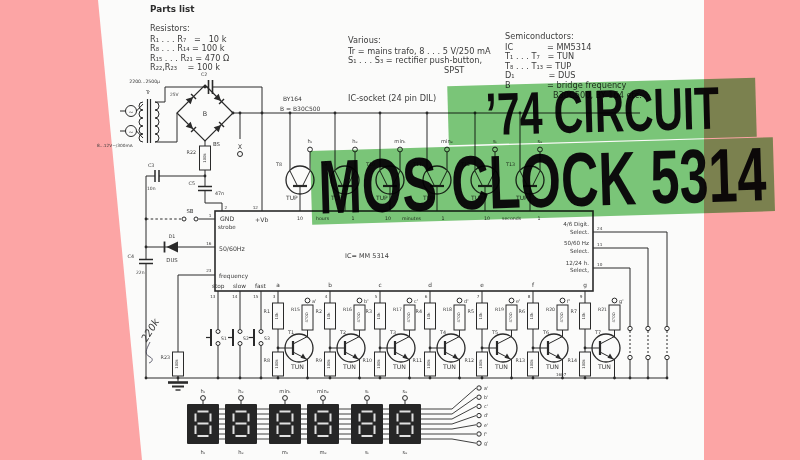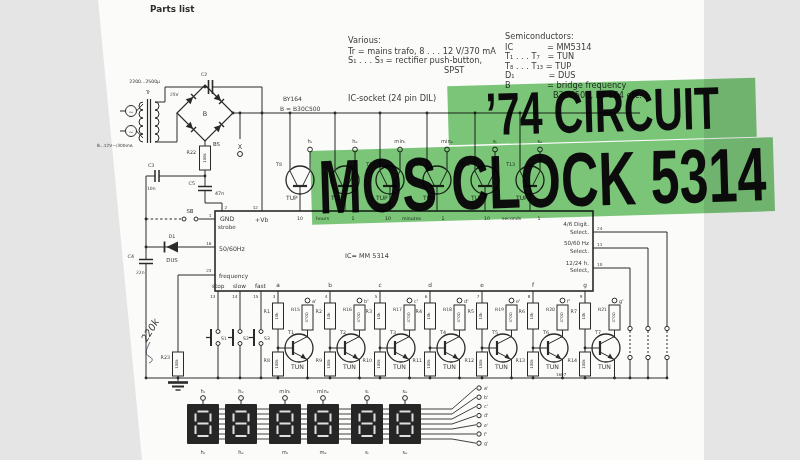--- a/index.html
+++ b/index.html
@@ -17,25 +17,26 @@
   .banner{position:absolute;mix-blend-mode:multiply;display:flex;align-items:center;justify-content:center;}
   .banner-text{font-family:"Liberation Sans",sans-serif;font-weight:700;color:#0c0c0c;white-space:nowrap;letter-spacing:0;}
   #banner1{left:448px;top:82px;width:308px;height:59px;transform:rotate(-1.6deg);}
   #banner2{left:311px;top:144px;width:463px;height:74px;transform:rotate(-1.7deg);}
   #banner1 .banner-text{font-size:40px;transform:scale(1.02,1.5);}
   #banner2 .banner-text{font-size:50px;transform:scale(1.04,1.52);}
 </style>
 </head>
 <body>
 
-<div id="stage" style="background: #e5e5e5;">
+<div id="stage" style="background: #fca5a5;">
   <div id="paper" style="background: rgb(251, 251, 250);"></div>
 
   <div id="parts-title" class="plist">Parts list</div>
-  <div id="col-various" class="plist" style="left:348px;top:36px;"><div class="pl-head">Various:</div><div>Tr = mains trafo, 8 . . . 12 V/370 mA</div><div>S₁ . . . S₃ = rectifier push-button,</div><div class="pl-indent">SPST</div><div class="pl-gap">IC-socket (24 pin DIL)</div></div>
+  <div id="col-resistors" class="plist" style="left:150px;top:24px;"><div class="pl-head">Resistors:</div><div>R₁ . . . R₇   =   10 k</div><div>R₈ . . . R₁₄ = 100 k</div><div>R₁₅ . . . R₂₁ = 470 Ω</div><div>R₂₂,R₂₃    = 100 k</div></div>
+  <div id="col-various" class="plist" style="left:348px;top:36px;"><div class="pl-head">Various:</div><div>Tr = mains trafo, 8 . . . 5 V/250 mA</div><div>S₁ . . . S₃ = rectifier push-button,</div><div class="pl-indent">SPST</div><div class="pl-gap">IC-socket (24 pin DIL)</div></div>
   <div id="col-semiconductors" class="plist" style="left:505px;top:32px;"><div class="pl-head">Semiconductors:</div><div>IC             = MM5314</div><div>T₁ . . . T₇   = TUN</div><div>T₈ . . . T₁₃ = TUP</div><div>D₁             = DUS</div><div>B              = bridge frequency</div><div class="pl-indent2">B30C500, BY 164 etc.</div></div>
 
   <svg id="schsvg" width="800" height="460" viewBox="0 0 800 460">
       <path d="M120 111 H125.5" fill="none" stroke="#2a2a2a" stroke-width="1"></path>
       <path d="M120 131 H125.5" fill="none" stroke="#2a2a2a" stroke-width="1"></path>
       <circle cx="131" cy="111" r="5.5" fill="#fbfbfa" stroke="#2a2a2a" stroke-width="1"></circle>
       <circle cx="131" cy="131" r="5.5" fill="#fbfbfa" stroke="#2a2a2a" stroke-width="1"></circle>
       <text x="131" y="114" font-size="6" text-anchor="middle">~</text>
       <text x="131" y="134" font-size="6" text-anchor="middle">~</text>
       <path d="M136.5 111 L143 104" fill="none" stroke="#2a2a2a" stroke-width="1"></path>

